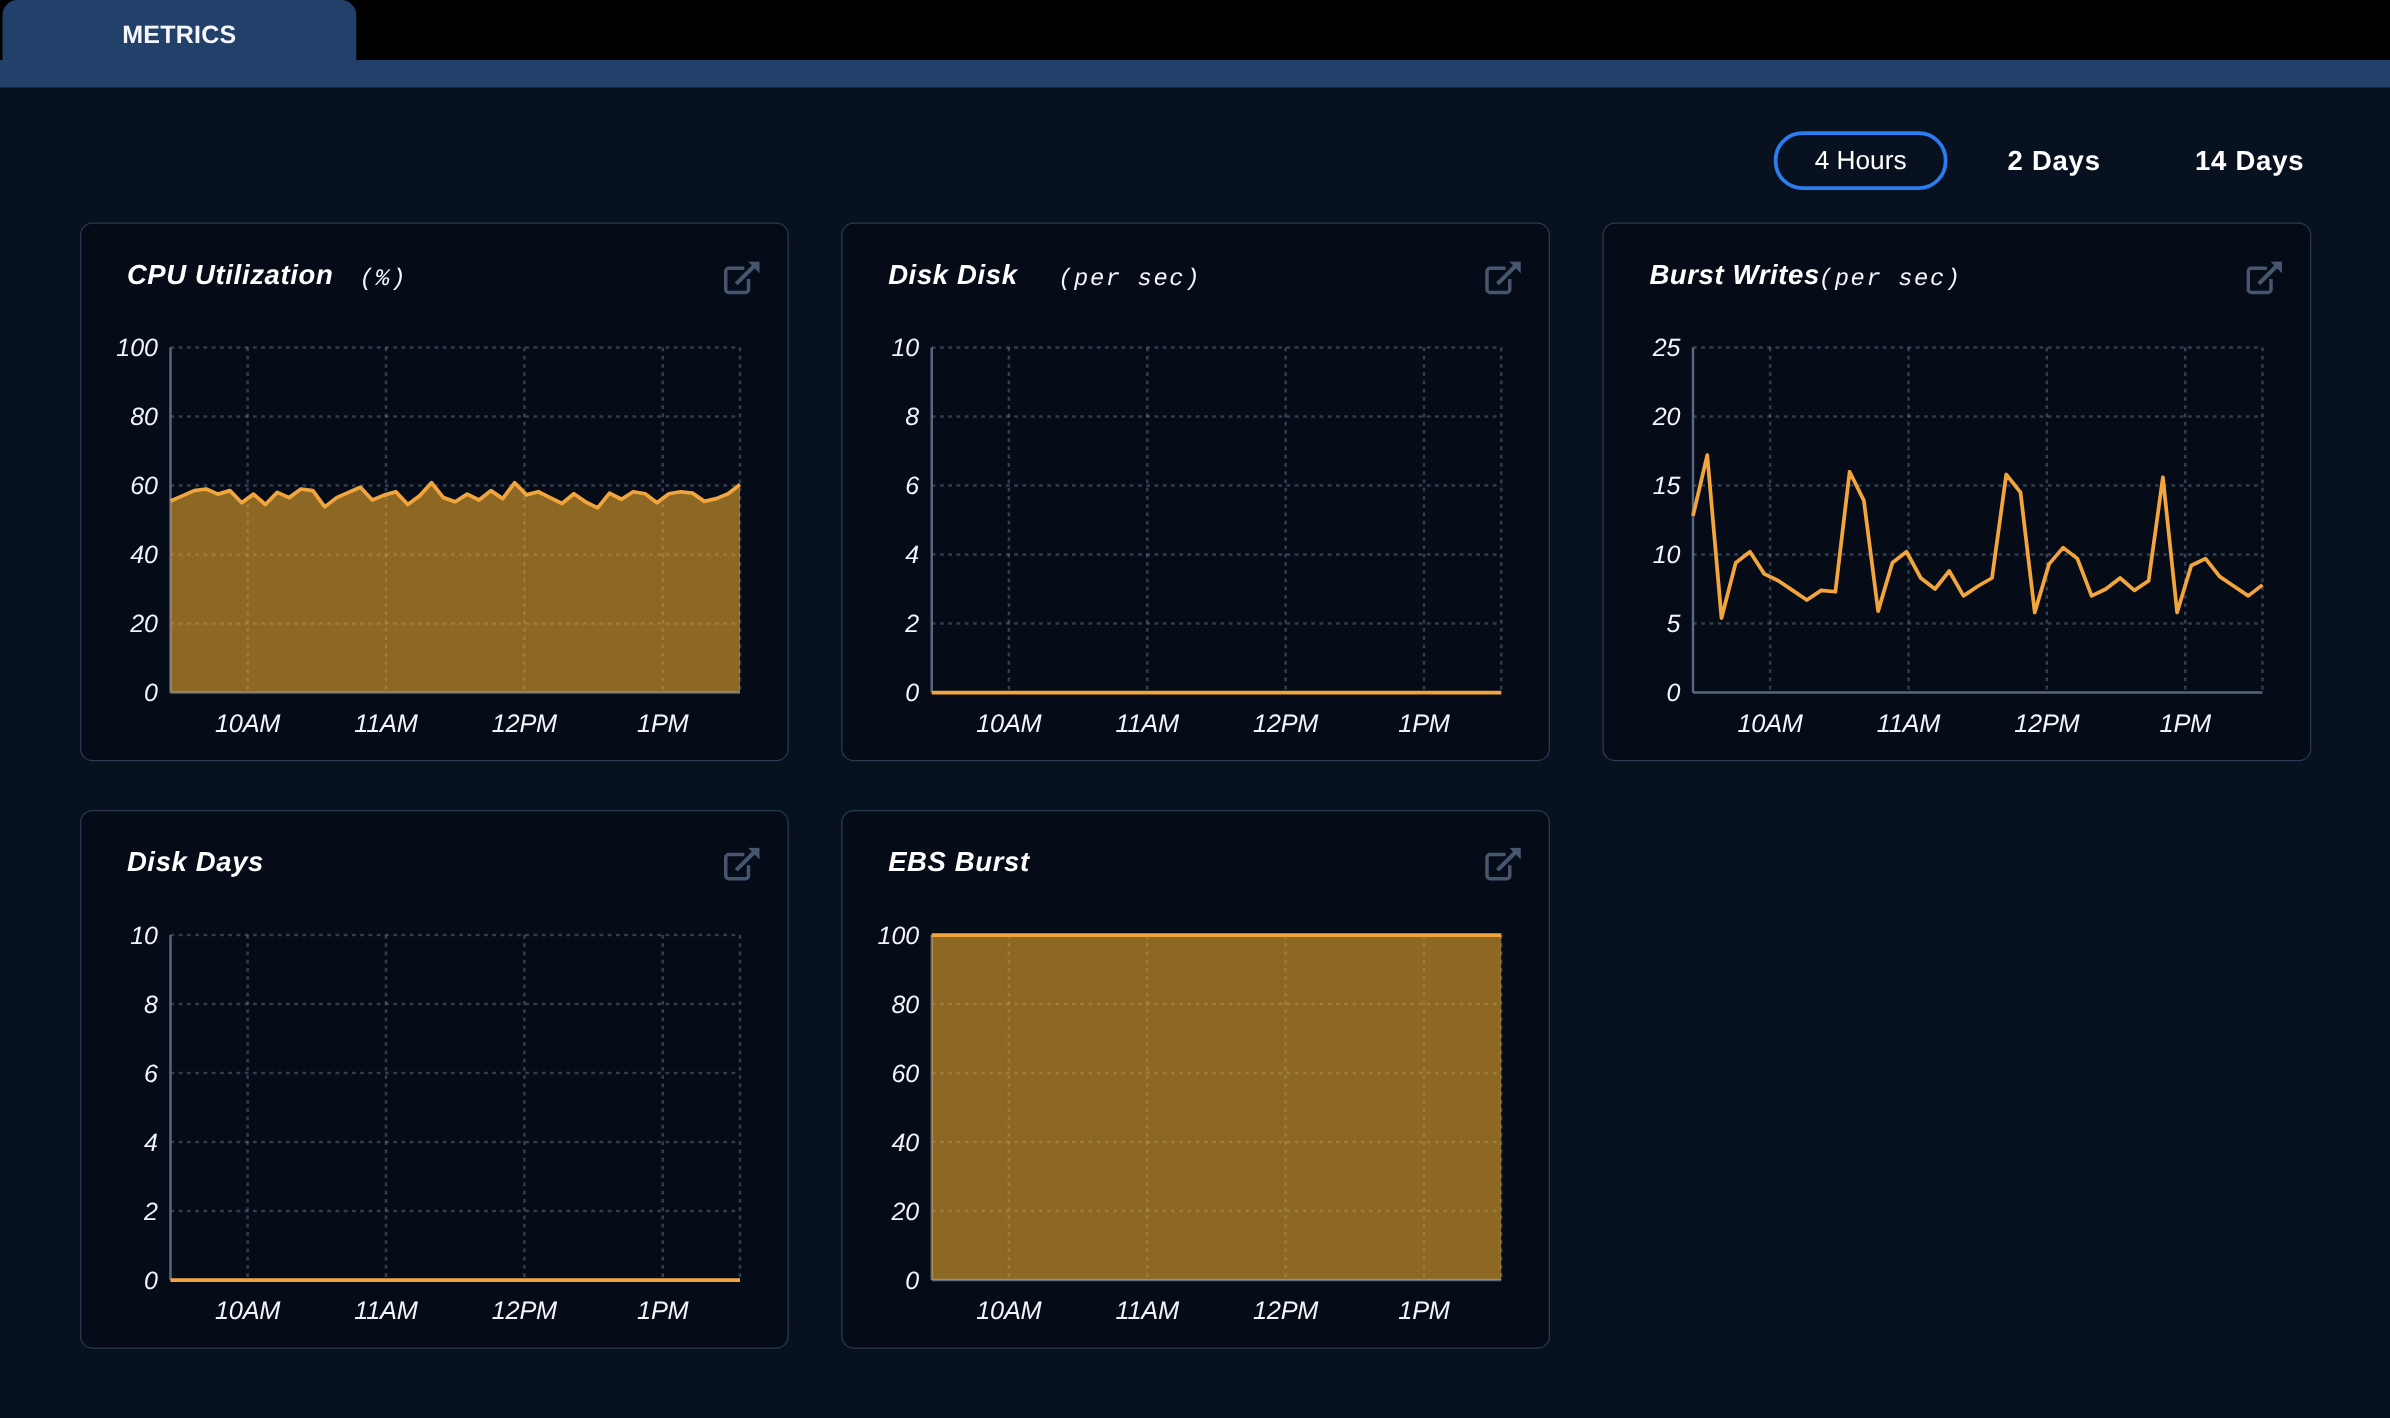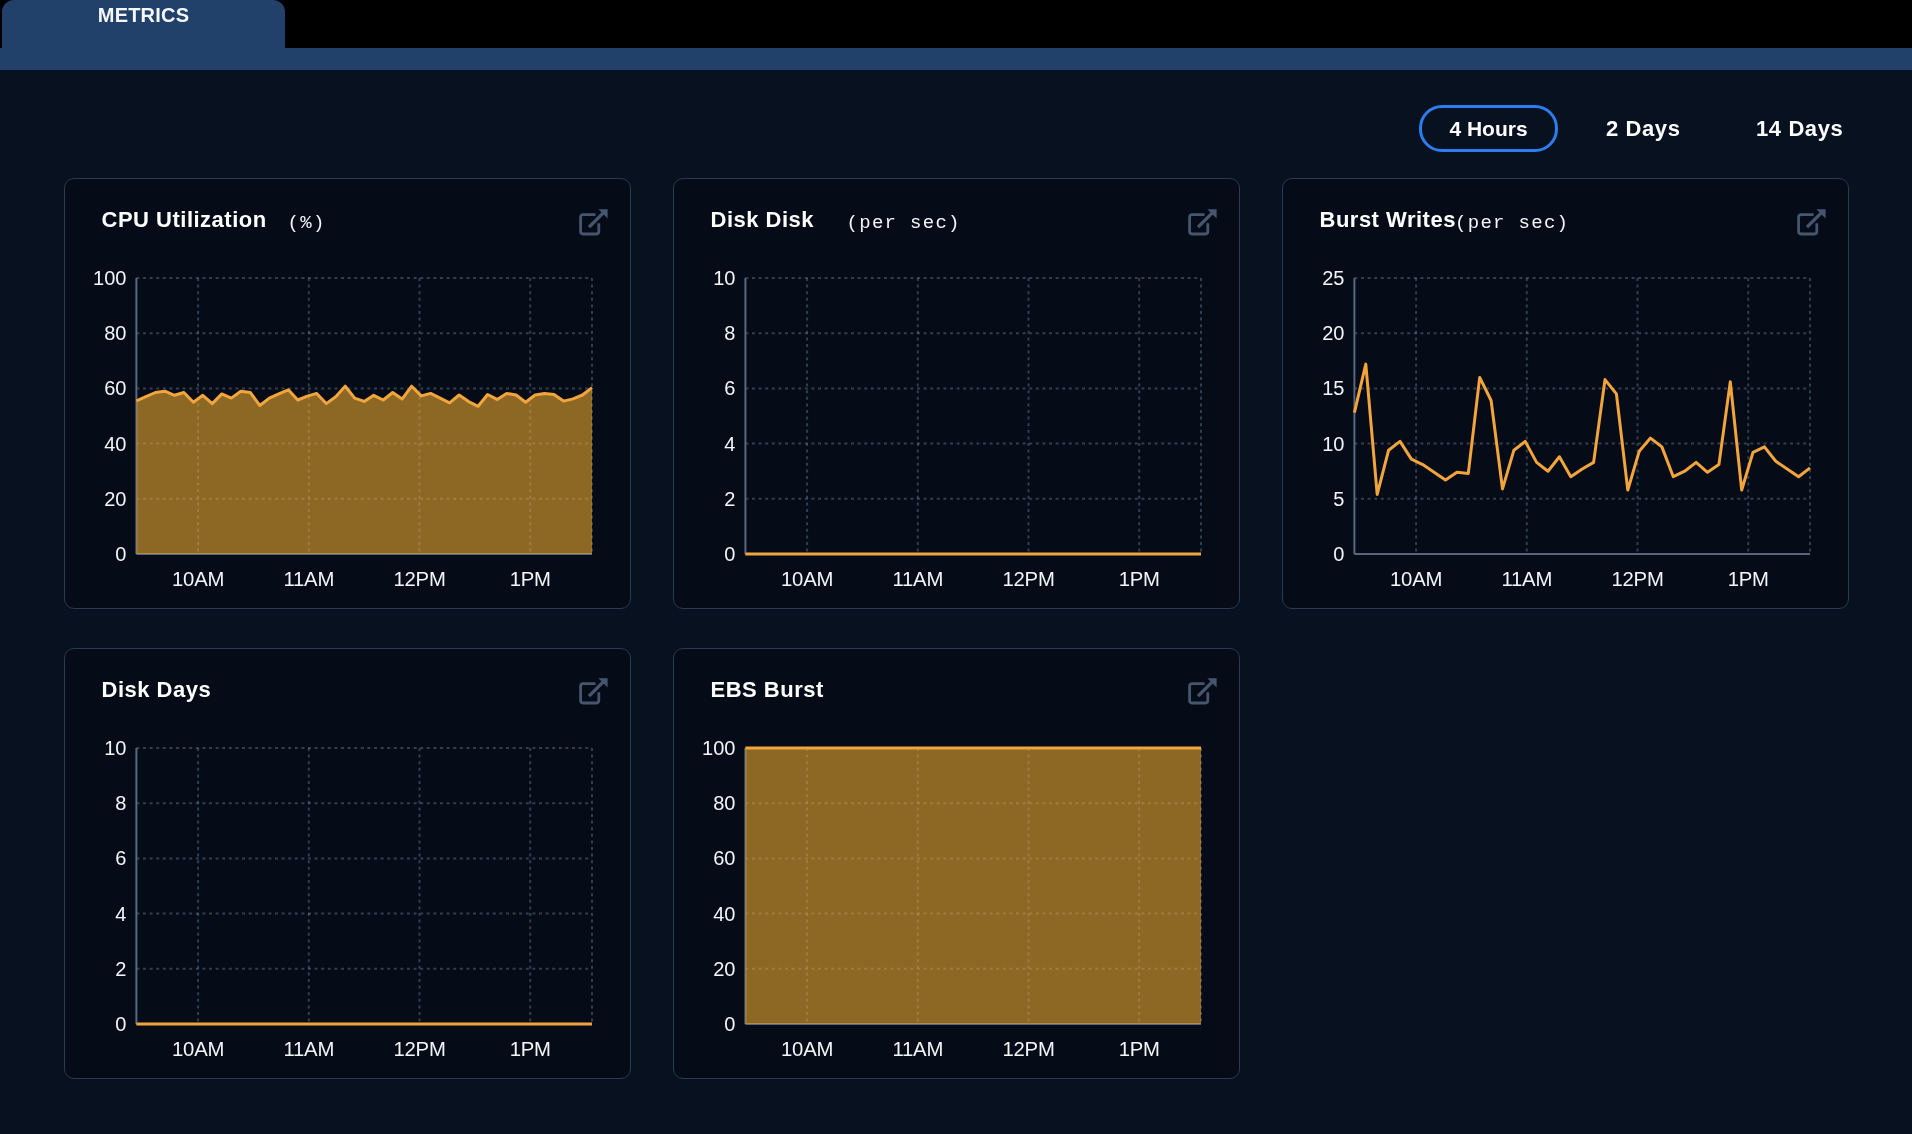--- a/index.html
+++ b/index.html
@@ -1,32 +1,32 @@
 <!DOCTYPE html>
 <html><head><meta charset="utf-8">
 <style>
 * { margin:0; padding:0; box-sizing:border-box; }
 html,body { width:1912px; height:1134px; overflow:hidden; background:#081120;
   font-family:"Liberation Sans", sans-serif; }
 .topbar { position:absolute; left:0; top:0; width:1912px; height:48px; background:#000; }
 .tab { position:absolute; left:2px; top:0; width:283px; height:48px; background:#21406a;
-  border-radius:12px 12px 0 0; display:flex; align-items:flex-start; justify-content:center; }
+  border-radius:12px 12px 0 0; display:flex; align-items:center; justify-content:center; }
 .tab span { color:#f5f7fa; font-size:20px; font-weight:700; letter-spacing:0.2px; position:relative; top:4px; }
 .strip { position:absolute; left:0; top:48px; width:1912px; height:22px; background:#21406a; }
 .pill { position:absolute; left:1419px; top:105px; width:139px; height:47px;
   border:3px solid #2b7df0; border-radius:23px; display:flex; align-items:center;
-  justify-content:center; color:#fff; font-size:21px; font-weight:700; }
+  justify-content:center; color:#fff; font-size:21px; font-weight:400; }
 .opt { position:absolute; top:105px; height:47px; display:flex; align-items:center;
   color:#fff; font-size:22px; font-weight:700; letter-spacing:0.6px; }
 .opt.d4 { left:1606px; }
 .opt.d14 { left:1756px; }
 .grid { position:absolute; left:64px; top:178px; display:grid;
   grid-template-columns:repeat(3, 566.5px); column-gap:42.5px; row-gap:38.5px; }
 .card { position:relative; width:566.5px; height:431px; background:#050c18;
-  border:1.5px solid #2b3a50; border-radius:10px; }
+  border:1.5px solid #2b3a50; border-radius:10px;font-style:italic; }
 .head { position:absolute; left:36.5px; top:0; right:20px; height:0; }
 .ttl { position:absolute; left:0; top:30px; color:#fff; font-size:22px; font-weight:700;
   letter-spacing:0.5px; white-space:nowrap; line-height:22px; }
 .sub { position:absolute; left:192px; top:34.5px; color:#f4f6f9;
   font-family:"Liberation Mono", monospace; font-size:19px; line-height:19px;
   letter-spacing:1.3px; white-space:nowrap; }
 .lnk { position:absolute; right:1.5px; top:29.5px; }
 .chart { position:absolute; left:0; top:0; }
 </style></head>
 <body>

